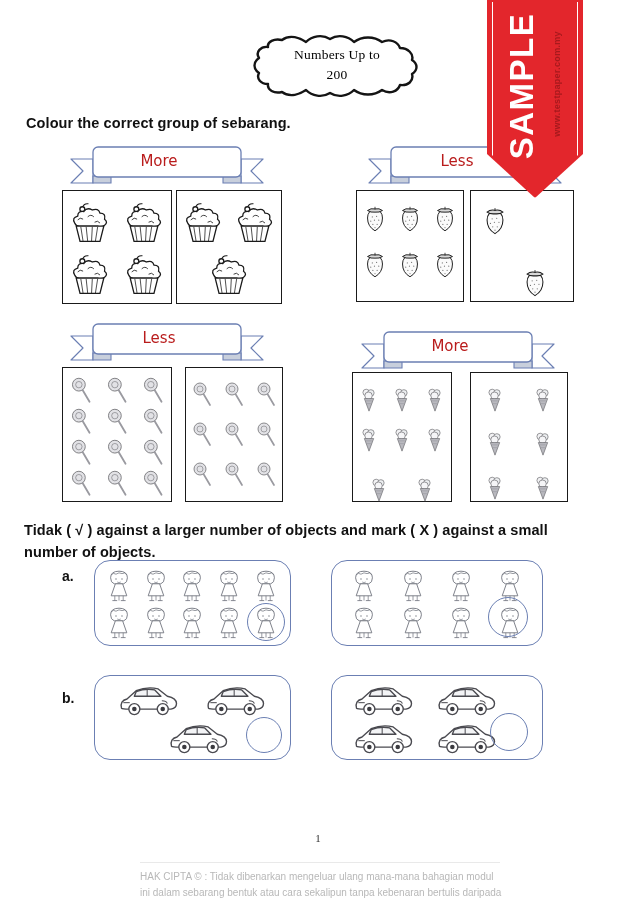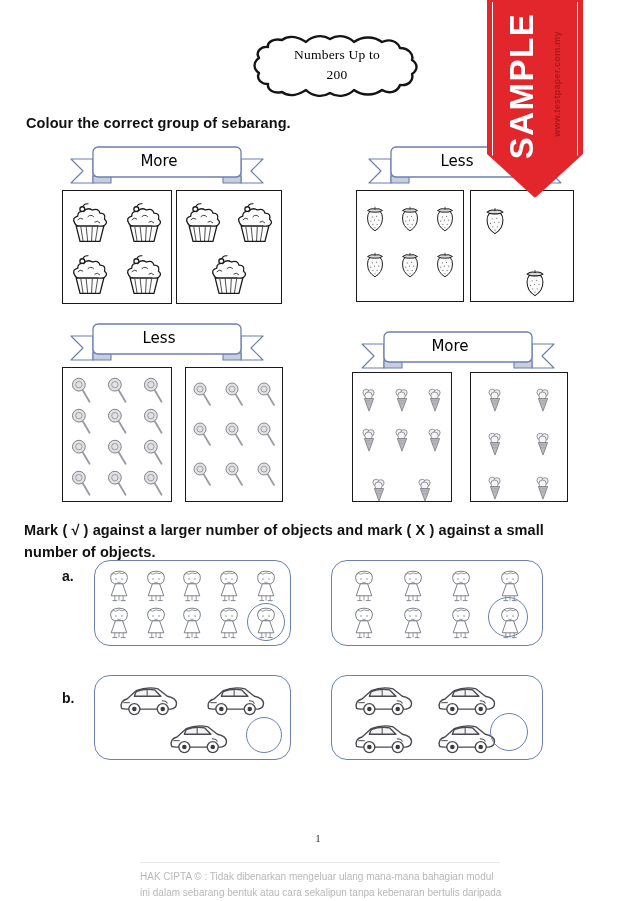--- a/index.html
+++ b/index.html
@@ -118,21 +118,21 @@
   .banner .banner-label {
     position: absolute;
     left: 26px;
     top: 0;
     width: 132px;
     height: 32px;
     display: flex;
     align-items: center;
     justify-content: center;
     font-size: 15px;
-    color: #000000;
+    color: #b91c1c;
     font-family: "DejaVu Sans", sans-serif;
   }
 
   
   .objbox {
     position: absolute;
     border: 1.4px solid #1a1a1a;
     background: #fff;
     box-sizing: border-box;
   }
@@ -905,21 +905,21 @@
         <circle cx="34" cy="17" r="7" fill="#eceef0"></circle>
         <circle cx="29" cy="23" r="8" fill="#f5f5f7"></circle>
         <path d="M20,29 L30,56 L40,29 Z" fill="#b9b9bf"></path>
         <path d="M23,34 L36,34 M25,40 L34,40" stroke="#8c8c92" stroke-width="1"></path>
       </g>
     </svg>
       </div>
     </div>
 </div>
 
-<div class="instruction" id="instr2">Mark  (  √    ) against a larger number of objects and mark (  X   ) against a small number of objects.</div>
+<div class="instruction" id="instr2">Tidak  (  √    ) against a larger number of objects and mark (  X   ) against a small number of objects.</div>
 
 <div class="item-letter" style="left:62px; top:568px;">a.</div>
 
 <div class="panel" style="left:94px; top:560px; width:197px; height:86px;">
   <div class="panel-grid" id="p-a-l" style="padding:5px 6px;">
       <div class="cell" style="flex: 0 0 20%; height: 37px;">
     <svg class="art" width="36" height="36" viewBox="0 0 60 60">
       <g fill="#ffffff" stroke="#70747e" stroke-width="1.5">
         <path d="M16,18 q0,-11 14,-11 q14,0 14,11 q0,8 -6,10 l-16,0 q-6,-2 -6,-10z"></path>
         <path d="M17,13 q4,-4 8,-1 q5,-4 10,-1 q5,-3 8,2" fill="none" stroke-width="1.2"></path>

